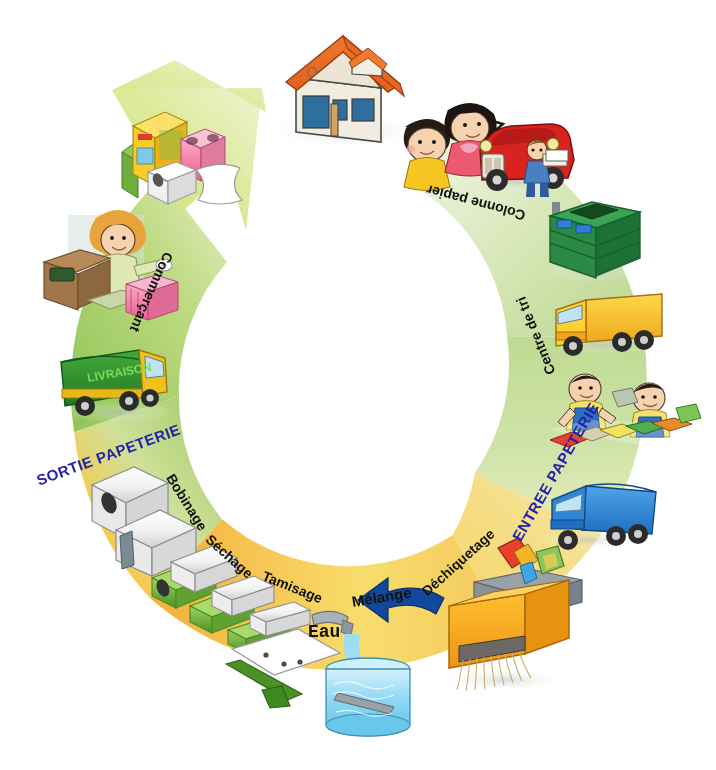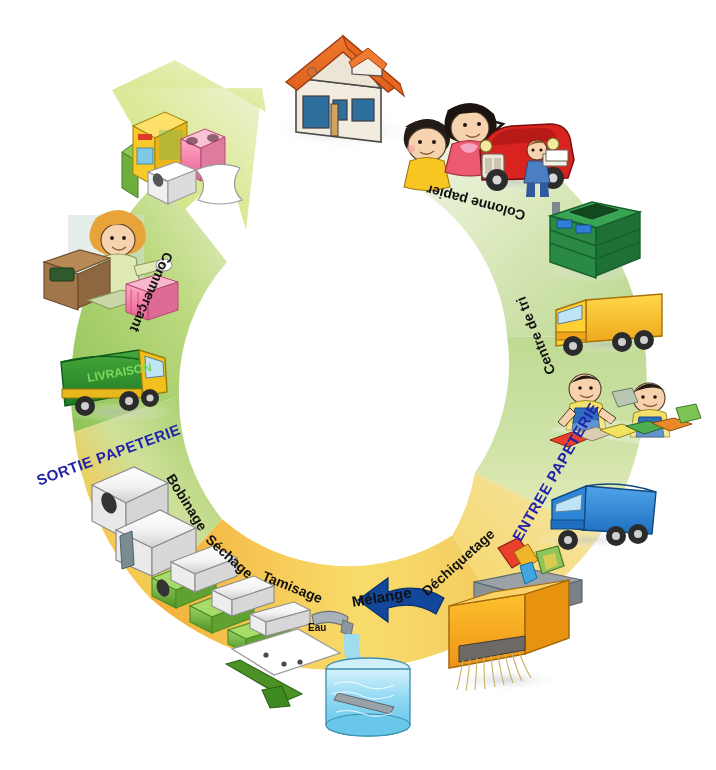--- a/index.html
+++ b/index.html
@@ -515,21 +515,21 @@
 <div class="lbl" style="left:525px; top:208px; font-size:14px; transform:rotate(195deg);">Colonne papier</div>
 
 <div class="lbl" style="left:551px; top:366px; font-size:14px; transform:rotate(248deg);">Centre de tri</div>
 
 <div class="lbl lbl-blue" style="left:516px; top:531px; font-size:15px; transform:rotate(300deg);">ENTREE PAPETERIE</div>
 
 <div class="lbl" style="left:424px; top:585px; font-size:14px; transform:rotate(318deg);">Déchiquetage</div>
 
 <div class="lbl" style="left:352px; top:593px; font-size:15px; transform:rotate(351deg);">Mélange</div>
 
-<div class="lbl" style="left:308px; top:622px; font-size:10px;">Eau</div>
+<div class="lbl" style="left:308px; top:622px; font-size:18px;font-family:Liberation Mono, monospace;">Eau</div>
 
 <div class="lbl" style="left:263px; top:567px; font-size:14px; transform:rotate(22deg);">Tamisage</div>
 
 <div class="lbl" style="left:208px; top:529px; font-size:14px; transform:rotate(42deg);">Séchage</div>
 
 <div class="lbl" style="left:170px; top:467px; font-size:14px; transform:rotate(58deg);">Bobinage</div>
 
 <div class="lbl lbl-blue" style="left:37px; top:472px; font-size:15px; transform:rotate(340deg);">SORTIE PAPETERIE</div>
 
 <div class="lbl" style="left:169px; top:245px; font-size:14px; transform:rotate(114deg);">Commerçant</div>

